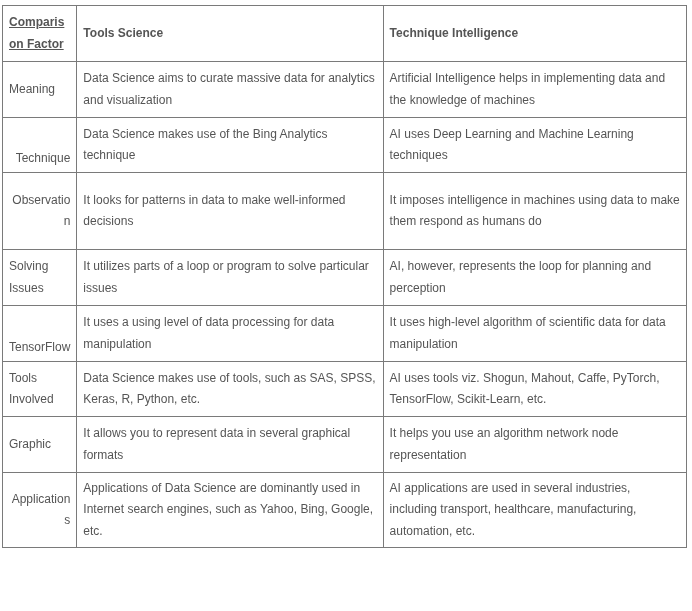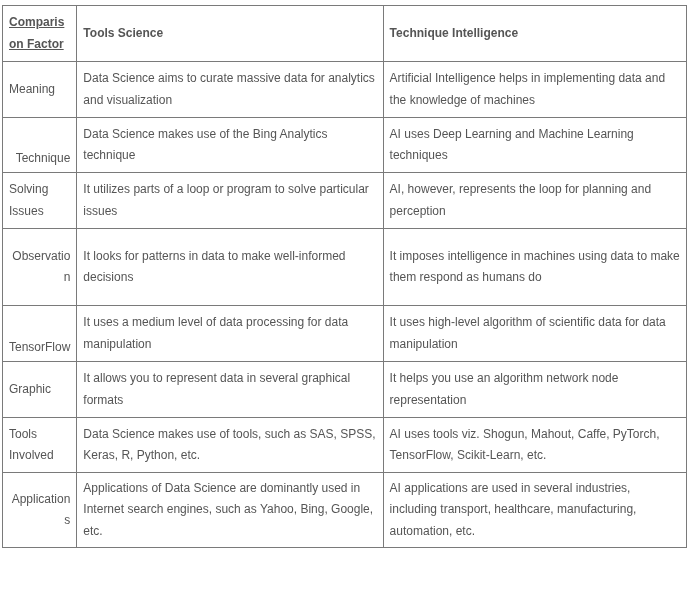--- a/index.html
+++ b/index.html
@@ -49,44 +49,44 @@
     <tr style="height:56px">
       <td class="factor">Meaning</td>
       <td>Data Science aims to curate massive data for analytics and visualization</td>
       <td>Artificial Intelligence helps in implementing data and the knowledge of machines</td>
     </tr>
     <tr style="height:55px">
       <td class="factor bottom left">Technique</td>
       <td>Data Science makes use of the Bing Analytics technique</td>
       <td>AI uses Deep Learning and Machine Learning techniques</td>
     </tr>
-    <tr style="height:56px">
-      <td class="factor">Solving Issues</td>
-      <td>It utilizes parts of a loop or program to solve particular issues</td>
-      <td>AI, however, represents the loop for planning and perception</td>
-    </tr>
     <tr style="height:77px">
       <td class="factor left" style="word-break:break-all">Observation</td>
       <td>It looks for patterns in data to make well-informed decisions</td>
       <td>It imposes intelligence in machines using data to make them respond as humans do</td>
     </tr>
     <tr style="height:56px">
+      <td class="factor">Solving Issues</td>
+      <td>It utilizes parts of a loop or program to solve particular issues</td>
+      <td>AI, however, represents the loop for planning and perception</td>
+    </tr>
+    <tr style="height:56px">
       <td class="factor bottom left">TensorFlow</td>
-      <td>It uses a medium level of data processing for data manipulation</td>
+      <td>It uses a using level of data processing for data manipulation</td>
       <td>It uses high-level algorithm of scientific data for data manipulation</td>
+    </tr>
+    <tr style="height:55px">
+      <td class="factor">Tools Involved</td>
+      <td>Data Science makes use of tools, such as SAS, SPSS, Keras, R, Python, etc.</td>
+      <td>AI uses tools viz. Shogun, Mahout, Caffe, PyTorch, TensorFlow, Scikit-Learn, etc.</td>
     </tr>
     <tr style="height:56px">
       <td class="factor">Graphic</td>
       <td>It allows you to represent data in several graphical formats</td>
       <td>It helps you use an algorithm network node representation</td>
-    </tr>
-    <tr style="height:55px">
-      <td class="factor">Tools Involved</td>
-      <td>Data Science makes use of tools, such as SAS, SPSS, Keras, R, Python, etc.</td>
-      <td>AI uses tools viz. Shogun, Mahout, Caffe, PyTorch, TensorFlow, Scikit-Learn, etc.</td>
     </tr>
     <tr style="height:75px">
       <td class="factor left" style="word-break:break-all">Applications</td>
       <td>Applications of Data Science are dominantly used in Internet search engines, such as Yahoo, Bing, Google, etc.</td>
       <td>AI applications are used in several industries, including transport, healthcare, manufacturing, automation, etc.</td>
     </tr>
   </tbody>
 </table>
 
 </body></html>

